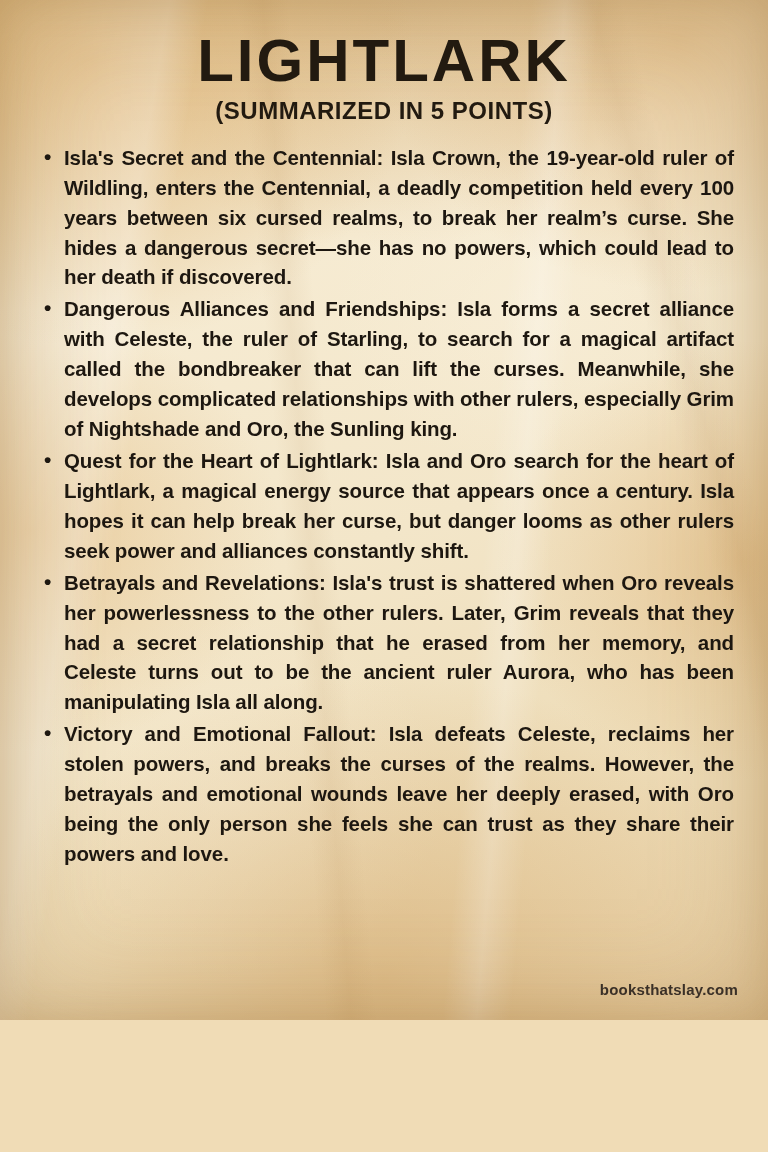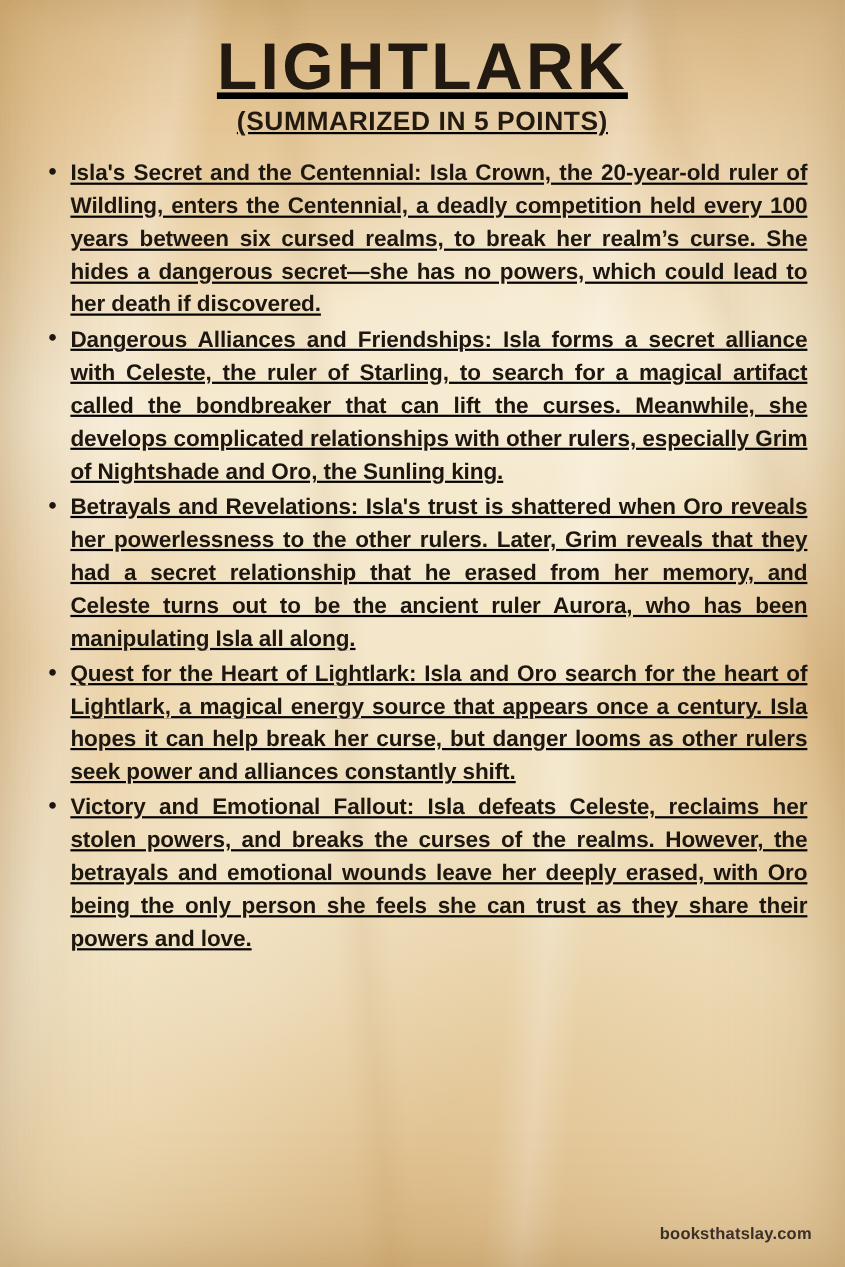--- a/index.html
+++ b/index.html
@@ -10,35 +10,34 @@
     width: 768px;
     height: 1152px;
     font-family: "Liberation Sans", sans-serif;
     background: #f0dcb6;
     overflow: hidden;
   }
 
   .page {
     position: relative;
     width: 768px;
-    height: 1152px;
+    height: 1020px;
     box-sizing: border-box;
     
     background-color: #efdcb8;
     background-image:
       radial-gradient(ellipse 60% 40% at 12% 6%, rgba(214,160,86,0.55), rgba(214,160,86,0) 70%),
       radial-gradient(ellipse 55% 35% at 88% 4%, rgba(205,150,78,0.45), rgba(205,150,78,0) 70%),
       radial-gradient(ellipse 50% 30% at 50% 2%, rgba(196,142,72,0.35), rgba(196,142,72,0) 75%),
       radial-gradient(ellipse 45% 30% at 4% 52%, rgba(223,178,112,0.5), rgba(223,178,112,0) 72%),
       radial-gradient(ellipse 45% 30% at 97% 55%, rgba(219,172,106,0.5), rgba(219,172,106,0) 72%),
       radial-gradient(ellipse 70% 40% at 50% 96%, rgba(206,158,92,0.45), rgba(206,158,92,0) 75%),
       radial-gradient(ellipse 40% 26% at 30% 78%, rgba(247,237,214,0.55), rgba(247,237,214,0) 70%),
       radial-gradient(ellipse 38% 24% at 70% 30%, rgba(250,241,221,0.5), rgba(250,241,221,0) 70%),
       linear-gradient(160deg, #eddbb5 0%, #f6ebd2 28%, #f3e6c9 52%, #eeddb9 74%, #e8d0a6 100%);
-    text-decoration: underline;
   }
 
   
   .texture {
     position: absolute;
     inset: 0;
     pointer-events: none;
     background-image:
       linear-gradient(100deg, rgba(255,255,255,0.0) 0%, rgba(255,255,255,0.28) 18%, rgba(255,255,255,0) 22%),
       linear-gradient(85deg, rgba(160,110,50,0.0) 38%, rgba(160,110,50,0.08) 41%, rgba(160,110,50,0) 44%),
@@ -127,30 +126,30 @@
   <div class="vignette"></div>
 
   <div class="content">
     <div class="title">
       <h1 class="title-main">LIGHTLARK</h1>
       <h2 class="title-sub">(SUMMARIZED IN 5 POINTS)</h2>
     </div>
 
     <ul class="points">
       <li>
-        <span>Isla's Secret and the Centennial: Isla Crown, the 20-year-old ruler of Wildling, enters the Centennial, a deadly competition held every 100 years between six cursed realms, to break her realm’s curse. She hides a dangerous secret—she has no powers, which could lead to her death if discovered.</span>
+        <span>Isla's Secret and the Centennial: Isla Crown, the 19-year-old ruler of Wildling, enters the Centennial, a deadly competition held every 100 years between six cursed realms, to break her realm’s curse. She hides a dangerous secret—she has no powers, which could lead to her death if discovered.</span>
       </li>
       <li>
         <span>Dangerous Alliances and Friendships: Isla forms a secret alliance with Celeste, the ruler of Starling, to search for a magical artifact called the bondbreaker that can lift the curses. Meanwhile, she develops complicated relationships with other rulers, especially Grim of Nightshade and Oro, the Sunling king.</span>
       </li>
       <li>
-        <span>Betrayals and Revelations: Isla's trust is shattered when Oro reveals her powerlessness to the other rulers. Later, Grim reveals that they had a secret relationship that he erased from her memory, and Celeste turns out to be the ancient ruler Aurora, who has been manipulating Isla all along.</span>
+        <span>Quest for the Heart of Lightlark: Isla and Oro search for the heart of Lightlark, a magical energy source that appears once a century. Isla hopes it can help break her curse, but danger looms as other rulers seek power and alliances constantly shift.</span>
       </li>
       <li>
-        <span>Quest for the Heart of Lightlark: Isla and Oro search for the heart of Lightlark, a magical energy source that appears once a century. Isla hopes it can help break her curse, but danger looms as other rulers seek power and alliances constantly shift.</span>
+        <span>Betrayals and Revelations: Isla's trust is shattered when Oro reveals her powerlessness to the other rulers. Later, Grim reveals that they had a secret relationship that he erased from her memory, and Celeste turns out to be the ancient ruler Aurora, who has been manipulating Isla all along.</span>
       </li>
       <li>
         <span>Victory and Emotional Fallout: Isla defeats Celeste, reclaims her stolen powers, and breaks the curses of the realms. However, the betrayals and emotional wounds leave her deeply erased, with Oro being the only person she feels she can trust as they share their powers and love.</span>
       </li>
     </ul>
   </div>
 
   <div class="footer">booksthatslay.com</div>
 </div>
 

